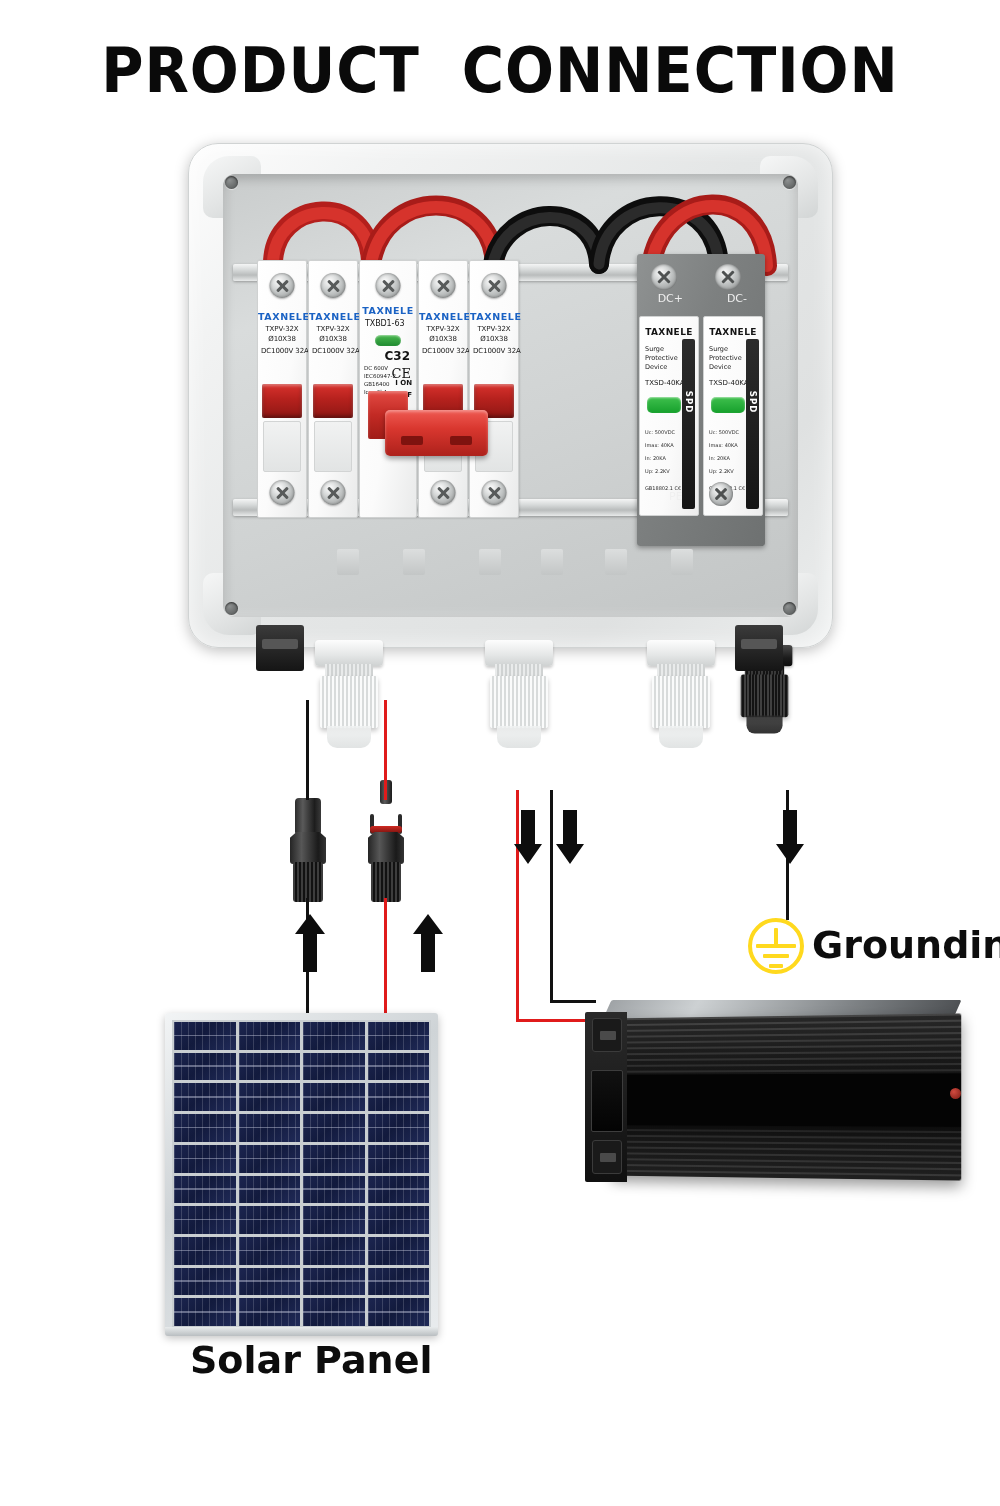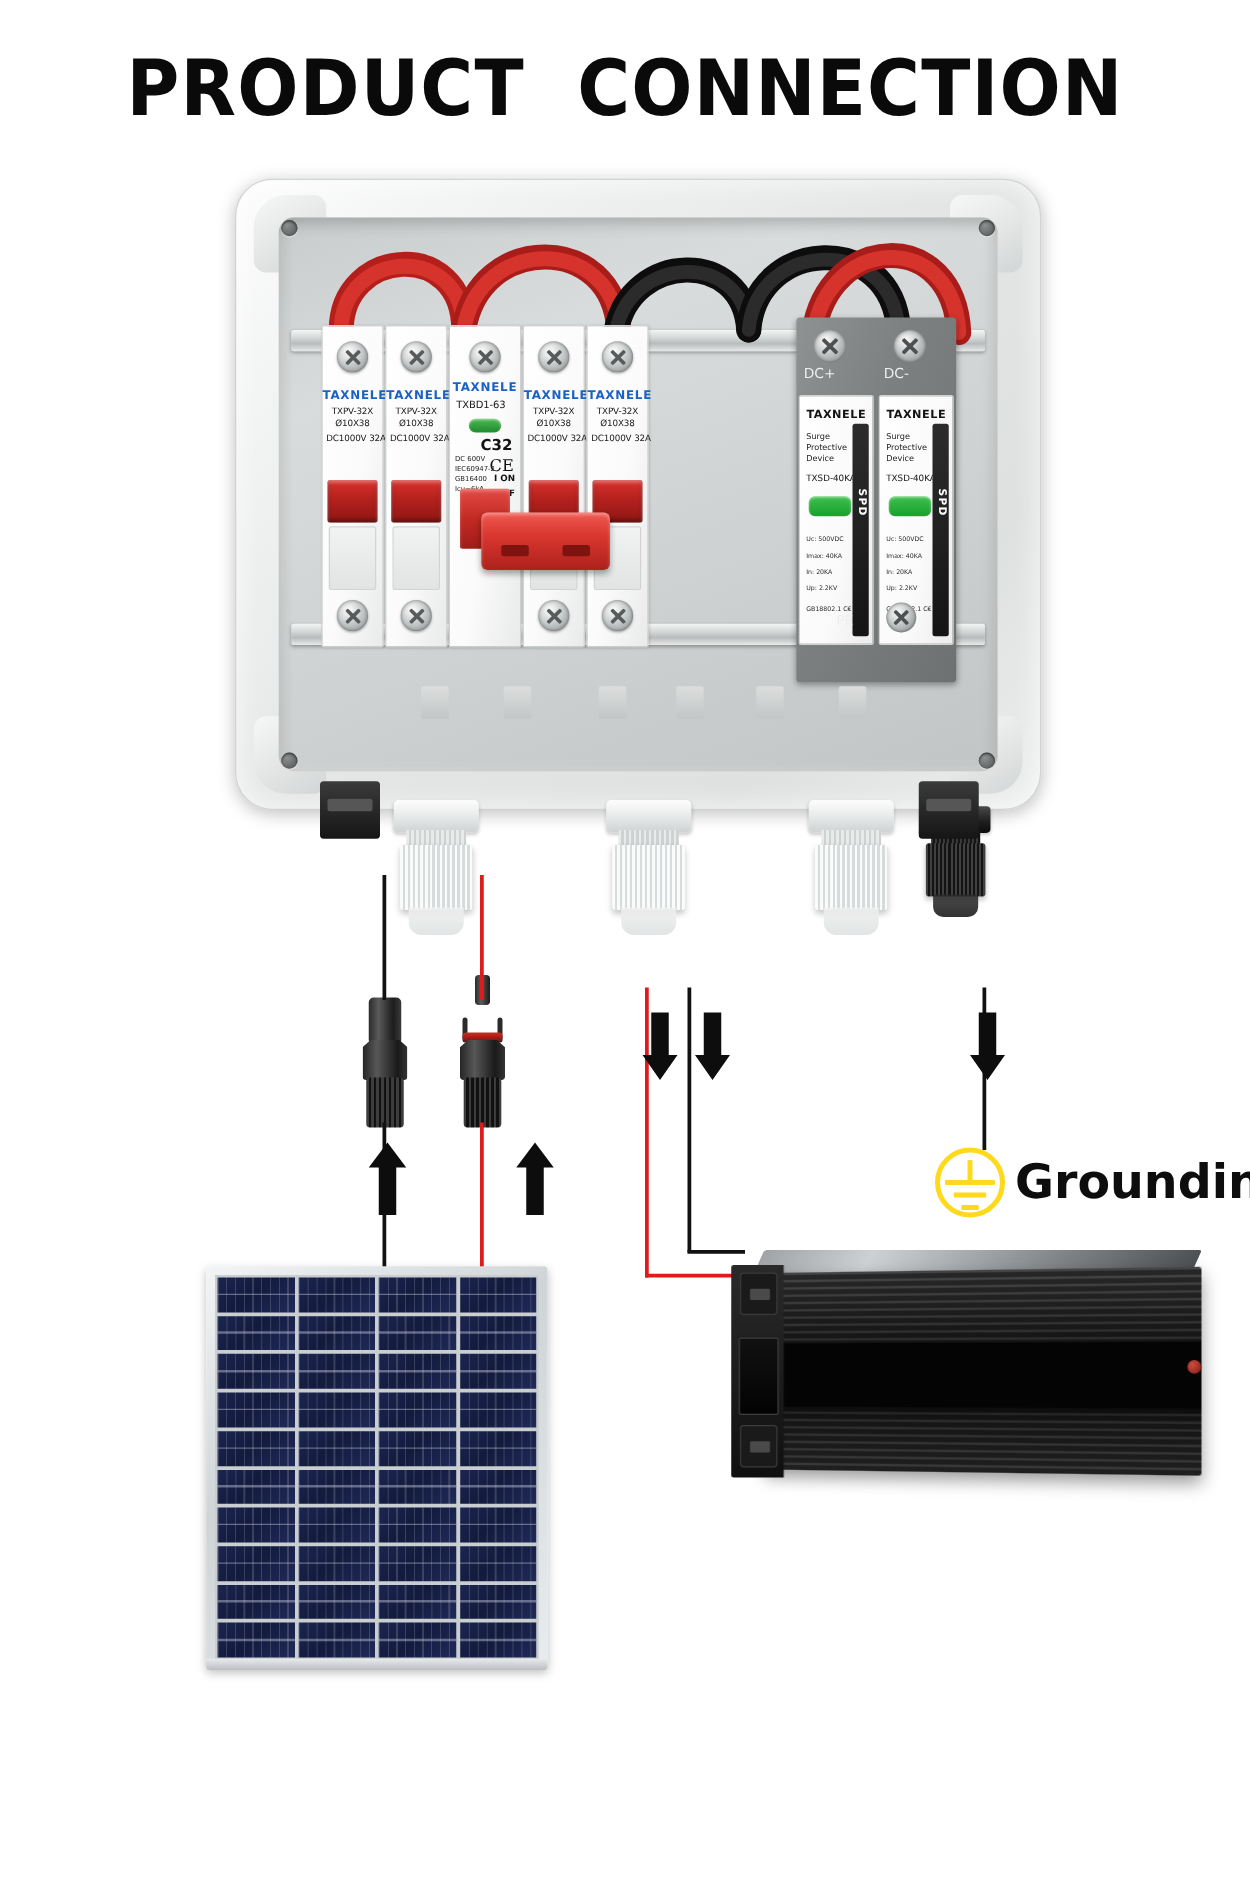--- a/index.html
+++ b/index.html
@@ -196,21 +196,21 @@
     background: radial-gradient(circle at 38% 33%, #fbfbfb 0%, #c3c6c6 45%, #868989 100%);
     box-shadow: inset 0 0 3px rgba(0,0,0,.5);
   }
   .spd-topscrew::before, .spd-topscrew::after {
     content:""; position:absolute; left:50%; top:50%;
     width: 16px; height: 3px; background:#4e5151;
     transform: translate(-50%,-50%) rotate(45deg); border-radius:1px;
   }
   .spd-topscrew::after { transform: translate(-50%,-50%) rotate(-45deg); }
   .spd-dclabel {
-    position: absolute; top: 38px; width: 40px; text-align: left;
+    position: absolute; top: 38px; width: 40px; text-align: right;
     font-size: 11px; color: #efefef; font-weight: 500;
   }
   .spd-card {
     position: absolute; top: 62px; width: 60px; height: 200px;
     background: linear-gradient(100deg,#ffffff 0%, #fafafa 60%, #ececec 100%);
     border: 1px solid #d0d2d2; border-radius: 2px;
   }
   .spd-brand {
     position: absolute; left: 0; right: 0; top: 10px; text-align: center;
     font-size: 9px; font-weight: bold; color: #141414; letter-spacing: .4px;
@@ -730,20 +730,21 @@
         <div class="cell"></div>
         <div class="cell"></div>
         <div class="cell"></div>
       <div class="cell"></div>
         <div class="cell"></div>
         <div class="cell"></div>
         <div class="cell"></div>
     </div>
   </div>
   <div id="panel-frame-bottom"></div>
+  <div class="label-big" style="left:190px; top:1338px; font-size:38px;">Solar Panel</div>
 
   <div id="inverter">
     <div id="inv-top"></div>
     <div id="inv-body">
       <div id="inv-band"></div>
     </div>
     <div id="inv-face">
       <div class="inv-socket" style="top:6px;"></div>
       <div id="inv-display"></div>
       <div class="inv-socket" style="top:128px;"></div>

